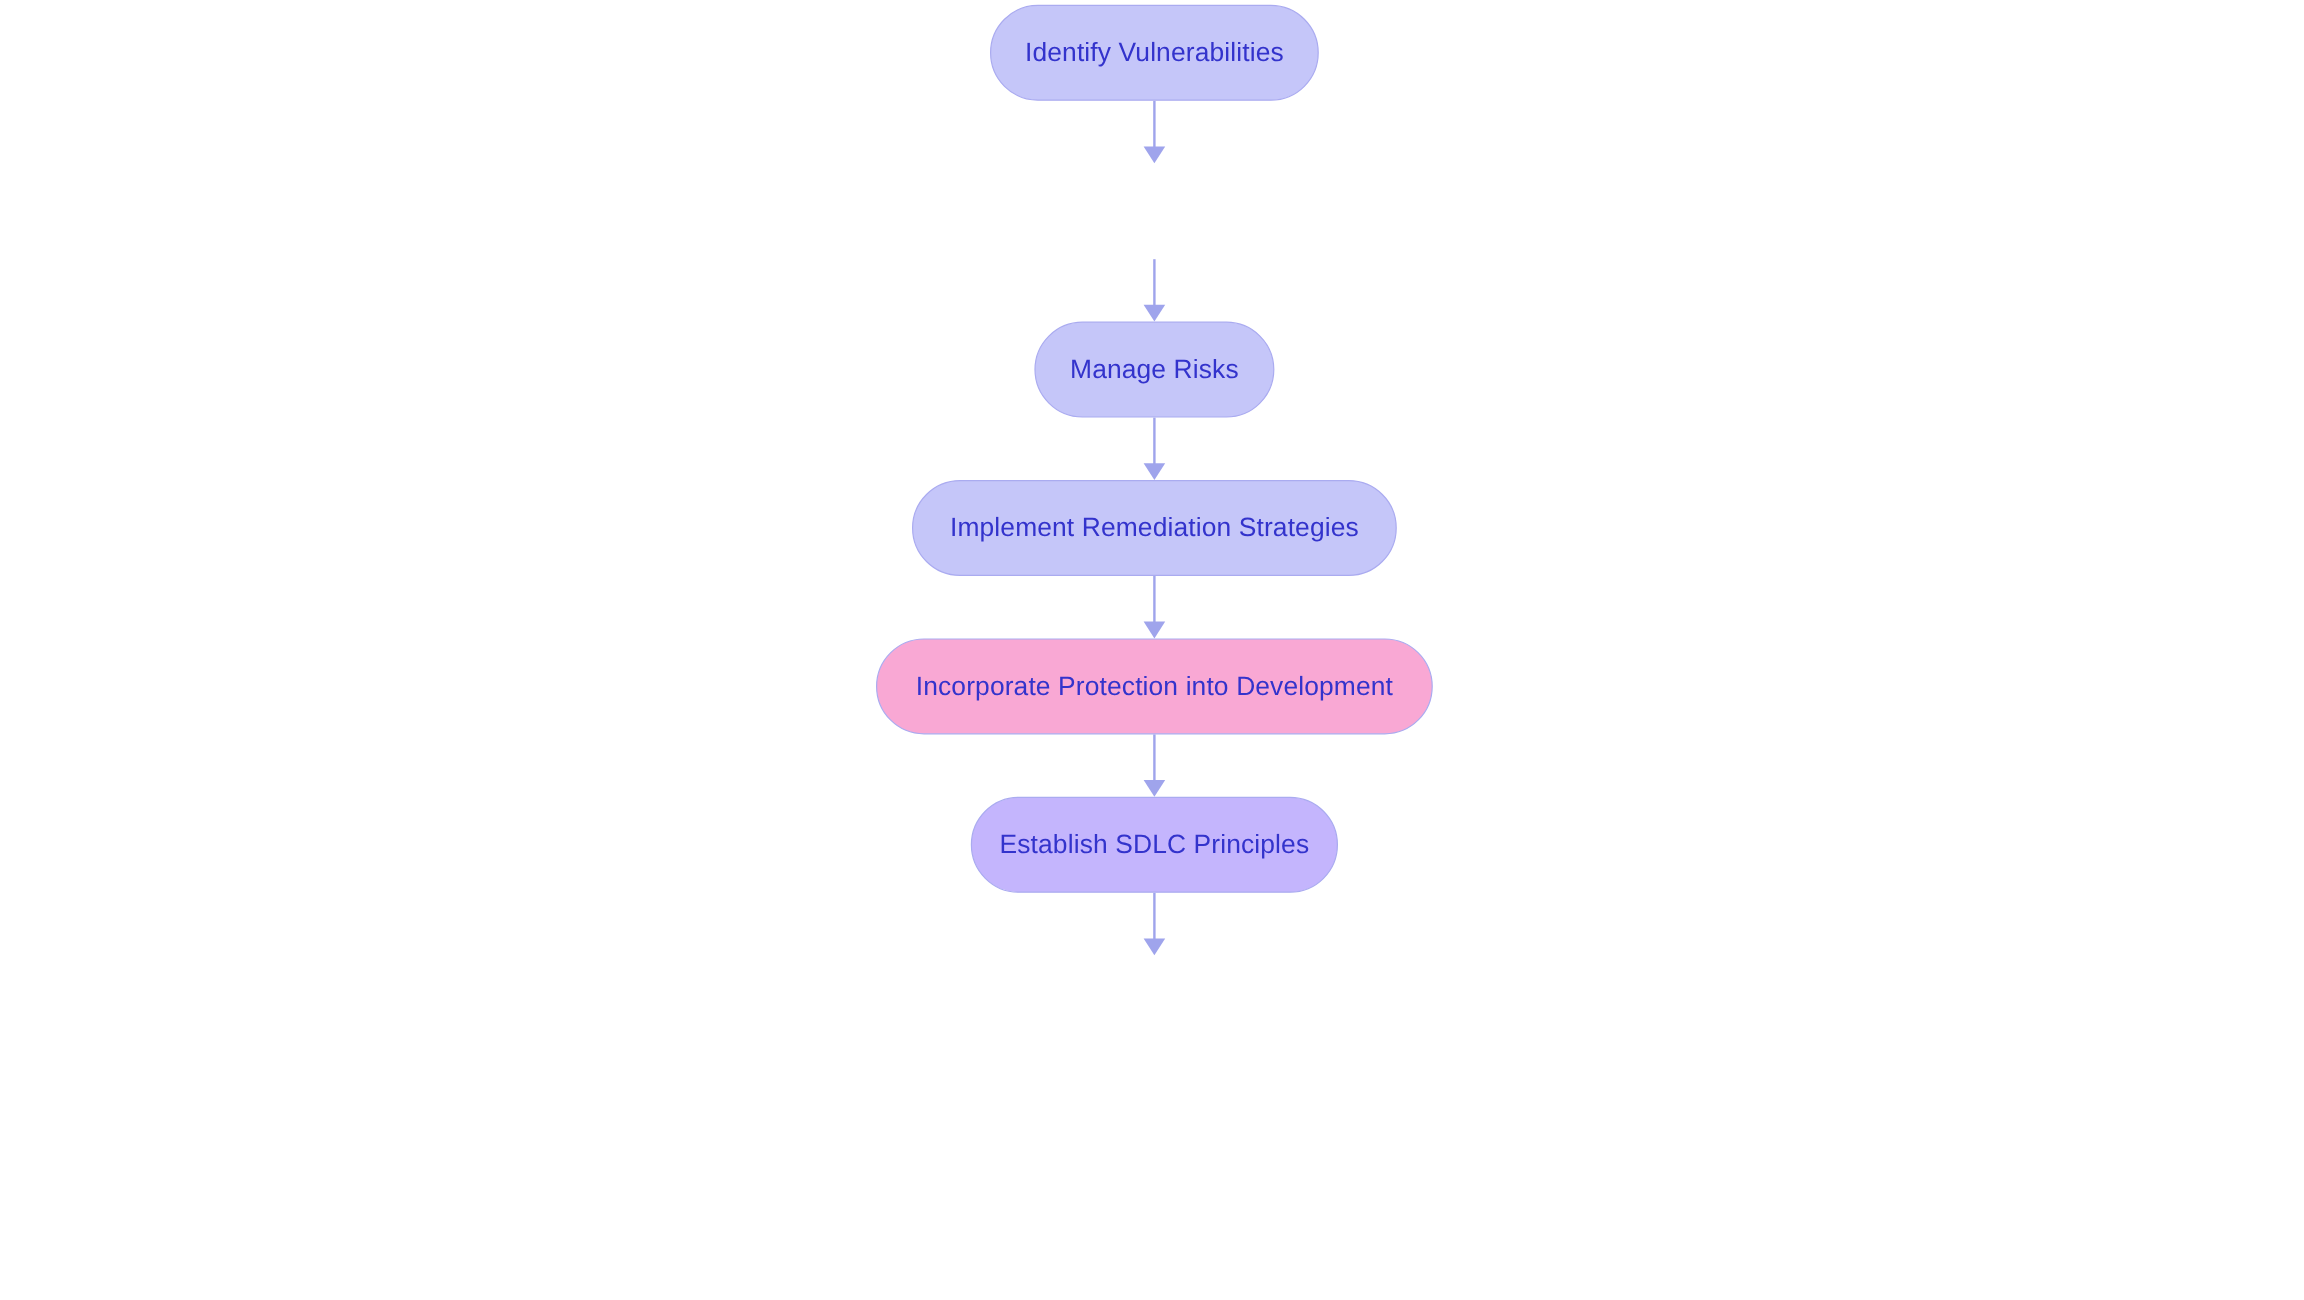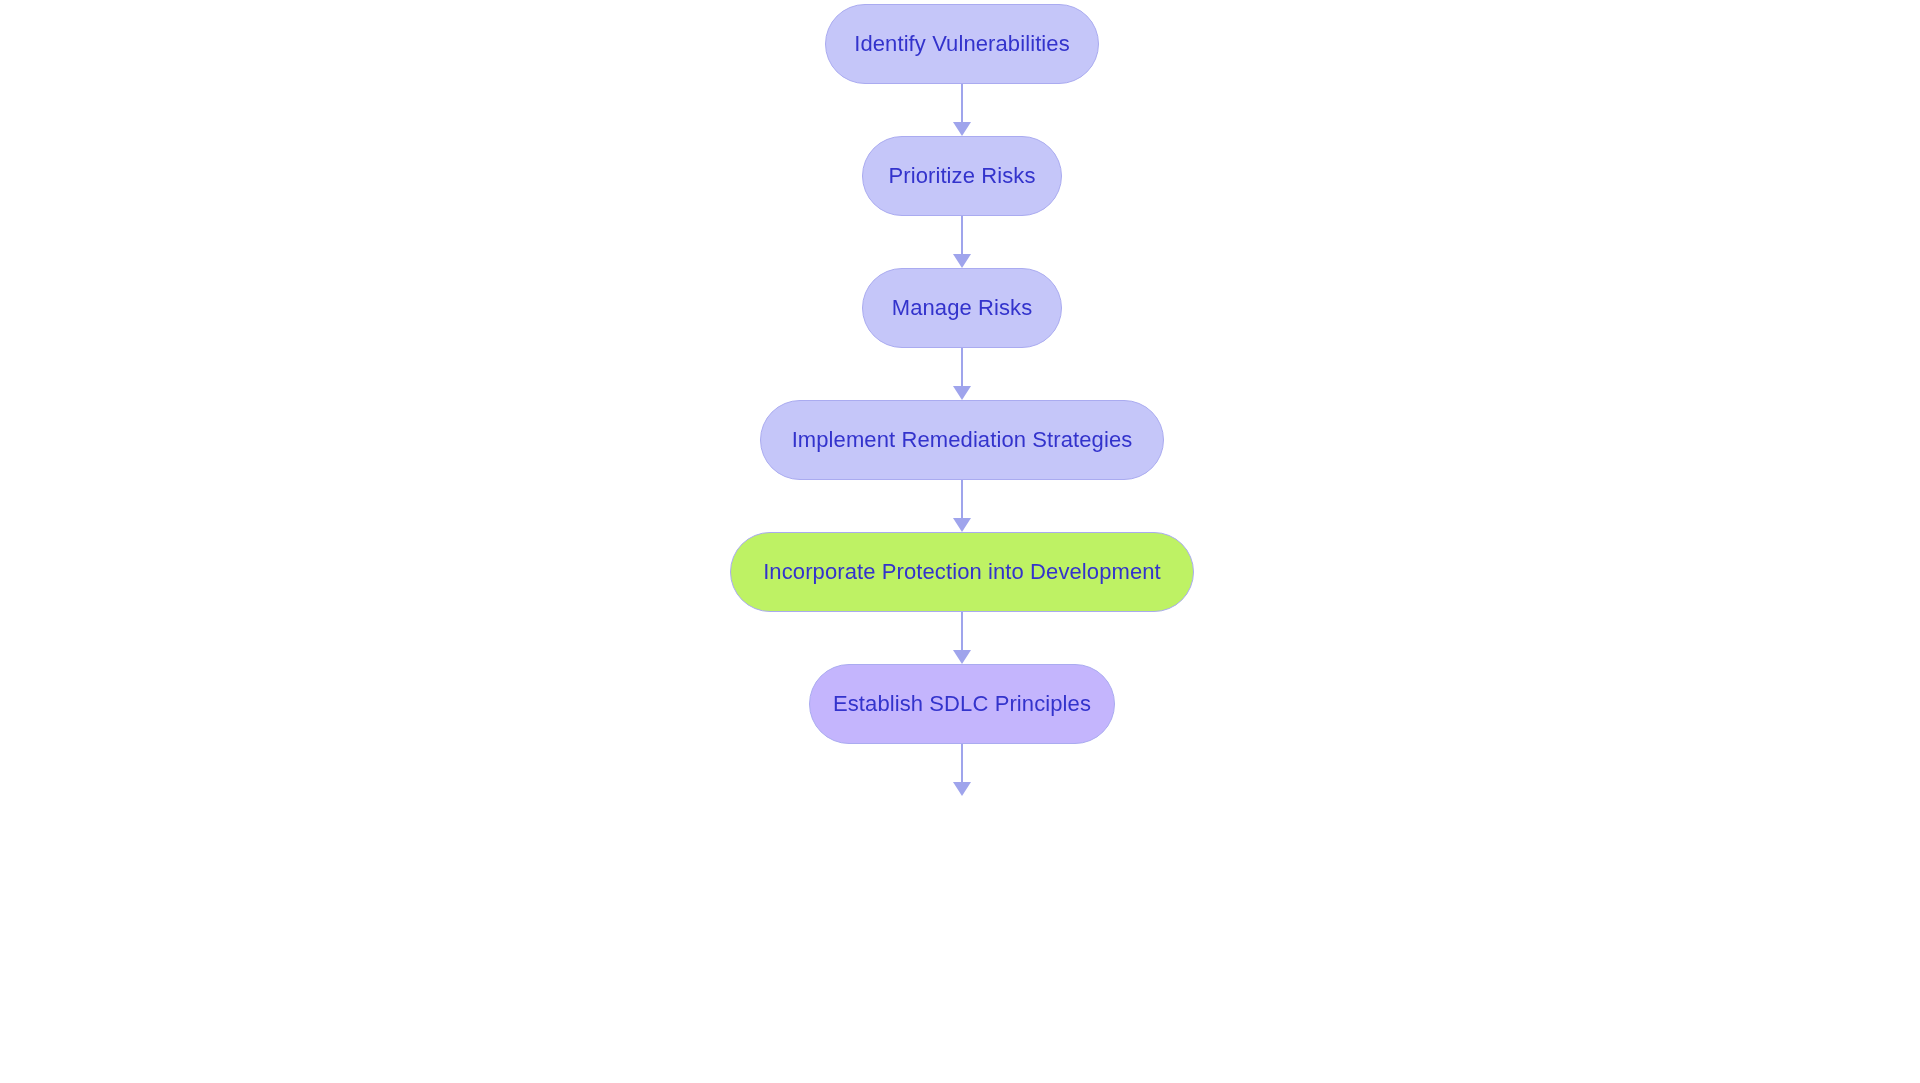--- a/index.html
+++ b/index.html
@@ -102,29 +102,26 @@
         <div class="edge-line" style="height: 39px; background: rgb(159, 164, 236); width: 2px;"></div>
         <div class="edge-head" style="border-top-color: rgb(159, 164, 236);"></div>
       </div>
       <div class="edge" style="left: 962px; top: 744px; width: 20px; height: 52px;">
         <div class="edge-line" style="height: 39px; background: rgb(159, 164, 236); width: 2px;"></div>
         <div class="edge-head" style="border-top-color: rgb(159, 164, 236);"></div>
       </div>
       <div class="node" style="left: 962px; top: 44px; width: 274px; height: 80px; background: rgb(197, 198, 249); border-color: rgb(170, 171, 240);">
         <span class="node-label" style="color: rgb(51, 51, 204); font-size: 22px;">Identify Vulnerabilities</span>
       </div>
-      <div class="node" style="left: 962px; top: 176px; width: 200px; height: 80px; background: rgb(197, 198, 249); border-color: rgb(170, 171, 240);">
-        <span class="node-label" style="color: rgb(51, 51, 204); font-size: 22px;">Prioritize Risks</span>
-      </div>
       <div class="node" style="left: 962px; top: 440px; width: 404px; height: 80px; background: rgb(197, 198, 249); border-color: rgb(170, 171, 240);">
         <span class="node-label" style="color: rgb(51, 51, 204); font-size: 22px;">Implement Remediation Strategies</span>
       </div>
       <div class="node" style="left: 962px; top: 308px; width: 200px; height: 80px; background: rgb(197, 198, 249); border-color: rgb(170, 171, 240);">
         <span class="node-label" style="color: rgb(51, 51, 204); font-size: 22px;">Manage Risks</span>
       </div>
-      <div class="node" style="left: 962px; top: 572px; width: 464px; height: 80px; background: #bef264; border-color: rgb(170, 171, 240);">
+      <div class="node" style="left: 962px; top: 572px; width: 464px; height: 80px; background: #f9a8d4; border-color: rgb(170, 171, 240);">
         <span class="node-label" style="color: rgb(51, 51, 204); font-size: 22px;">Incorporate Protection into Development</span>
       </div>
       <div class="node" style="left: 962px; top: 704px; width: 306px; height: 80px; background: #c4b5fd; border-color: rgb(170, 171, 240);">
         <span class="node-label" style="color: rgb(51, 51, 204); font-size: 22px;">Establish SDLC Principles</span>
       </div>
     </div>
 </div>
 
 </body></html>

